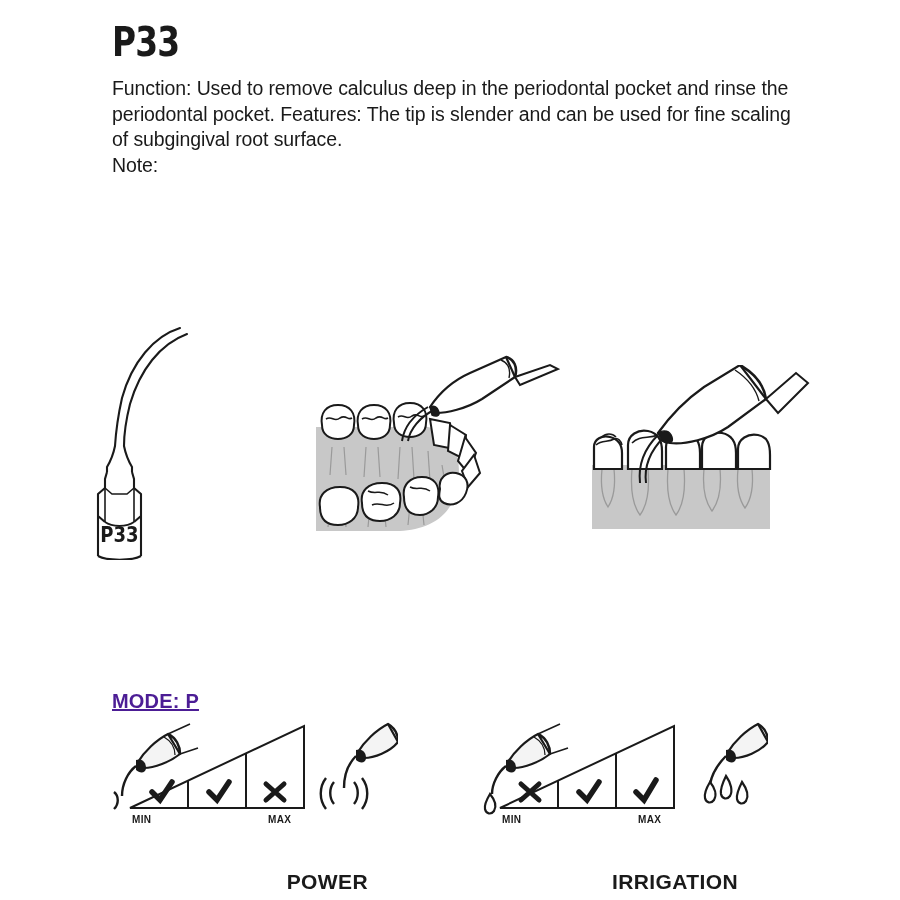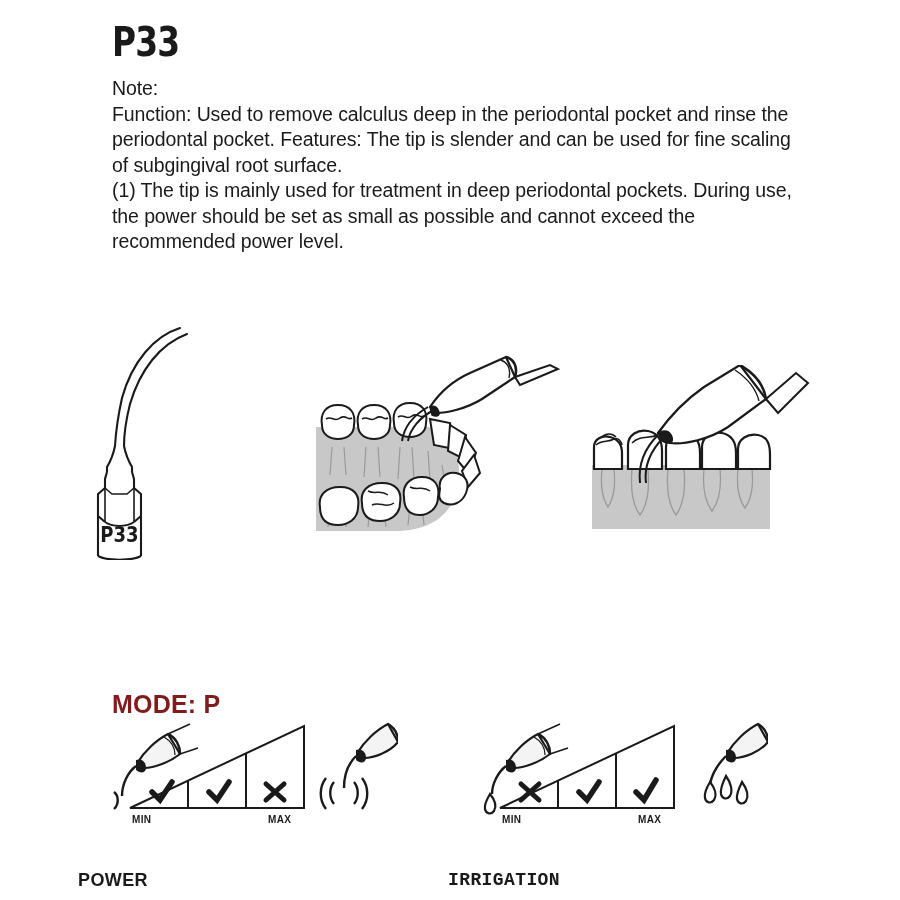--- a/index.html
+++ b/index.html
@@ -69,58 +69,58 @@
     position: absolute;
     left: 0;
     top: 680px;
     width: 900px;
     height: 200px;
   }
   #mode-label {
     position: absolute;
     left: 112px;
     top: 10px;
-    font-size: 25px;
+    font-size: 20px;
     font-weight: bold;
     letter-spacing: 0.2px;
-    color: #7f1d1d;
+    color: #4c1d95;
+    text-decoration: underline;
   }
   .gauge-group { position: absolute; top: 30px; }
   #power-group      { left: 108px; }
   #irrigation-group { left: 478px; }
 
   .gauge-caption {
     position: absolute;
     top: 160px;
     width: 290px;
-    text-align: left;
-    font-size: 18px;
+    text-align: right;
+    font-size: 21px;
     font-weight: bold;
     letter-spacing: 0.4px;
     color: #1a1a1a;
   }
   .minmax {
     position: absolute;
     font-size: 10px;
     font-weight: bold;
     letter-spacing: 0.3px;
     color: #1a1a1a;
   }
 </style>
 </head>
 <body>
 
 <div id="title-block">
   <h1 id="page-title">P33</h1>
 </div>
 
 <div id="description-block">
+  <p>Function: Used to remove calculus deep in the periodontal pocket and rinse the periodontal pocket. Features: The tip is slender and can be used for fine scaling of subgingival root surface.</p>
   <p>Note:</p>
-  <p>Function: Used to remove calculus deep in the periodontal pocket and rinse the periodontal pocket. Features: The tip is slender and can be used for fine scaling of subgingival root surface.</p>
-  <p>(1) The tip is mainly used for treatment in deep periodontal pockets. During use, the power should be set as small as possible and cannot exceed the recommended power level.</p>
 </div>
 
 <div id="illustrations">
 
   <svg class="illus" id="tip-illustration" width="110" height="240" viewBox="0 0 110 240">
 
     <path d="M92 8 C 66 16, 44 42, 34 78 C 30 96, 28 110, 27 126" fill="none" stroke="#1a1a1a" stroke-width="2.1" stroke-linecap="round"></path>
     <path d="M99 14 C 72 24, 52 50, 42 84 C 38 100, 36 114, 36 126" fill="none" stroke="#1a1a1a" stroke-width="2.1" stroke-linecap="round"></path>
 
     <path d="M27 126 C 25 136, 22 142, 19 147 L19 152" fill="none" stroke="#1a1a1a" stroke-width="2.1"></path>
@@ -321,15 +321,15 @@
         <path d="M248 46 C 240 54, 234 64, 232 74" fill="none" stroke="#1a1a1a" stroke-width="2.4"></path>
       </g>
       <g>
         <path d="M232 72 C 237 78, 239 85, 236 90 C 233 94, 228 93, 227 88 C 226 83, 229 77, 232 72 Z" fill="#ffffff" stroke="#1a1a1a" stroke-width="2.2"></path>
         <path d="M248 66 C 253 73, 255 81, 252 86 C 249 90, 244 89, 243 84 C 242 78, 245 72, 248 66 Z" fill="#ffffff" stroke="#1a1a1a" stroke-width="2.2"></path>
         <path d="M264 72 C 269 79, 271 86, 268 91 C 265 95, 260 94, 259 89 C 258 84, 261 78, 264 72 Z" fill="#ffffff" stroke="#1a1a1a" stroke-width="2.2"></path>
       </g>
     </svg>
     <div class="minmax" style="left:24px; top:104px;">MIN</div>
     <div class="minmax" style="left:160px; top:104px;">MAX</div>
-    <div class="gauge-caption" style="left:-30px;font-family:Liberation Mono, monospace;">IRRIGATION</div>
+    <div class="gauge-caption" style="left:-30px;">IRRIGATION</div>
   </div>
 </div>
 
 </body></html>

